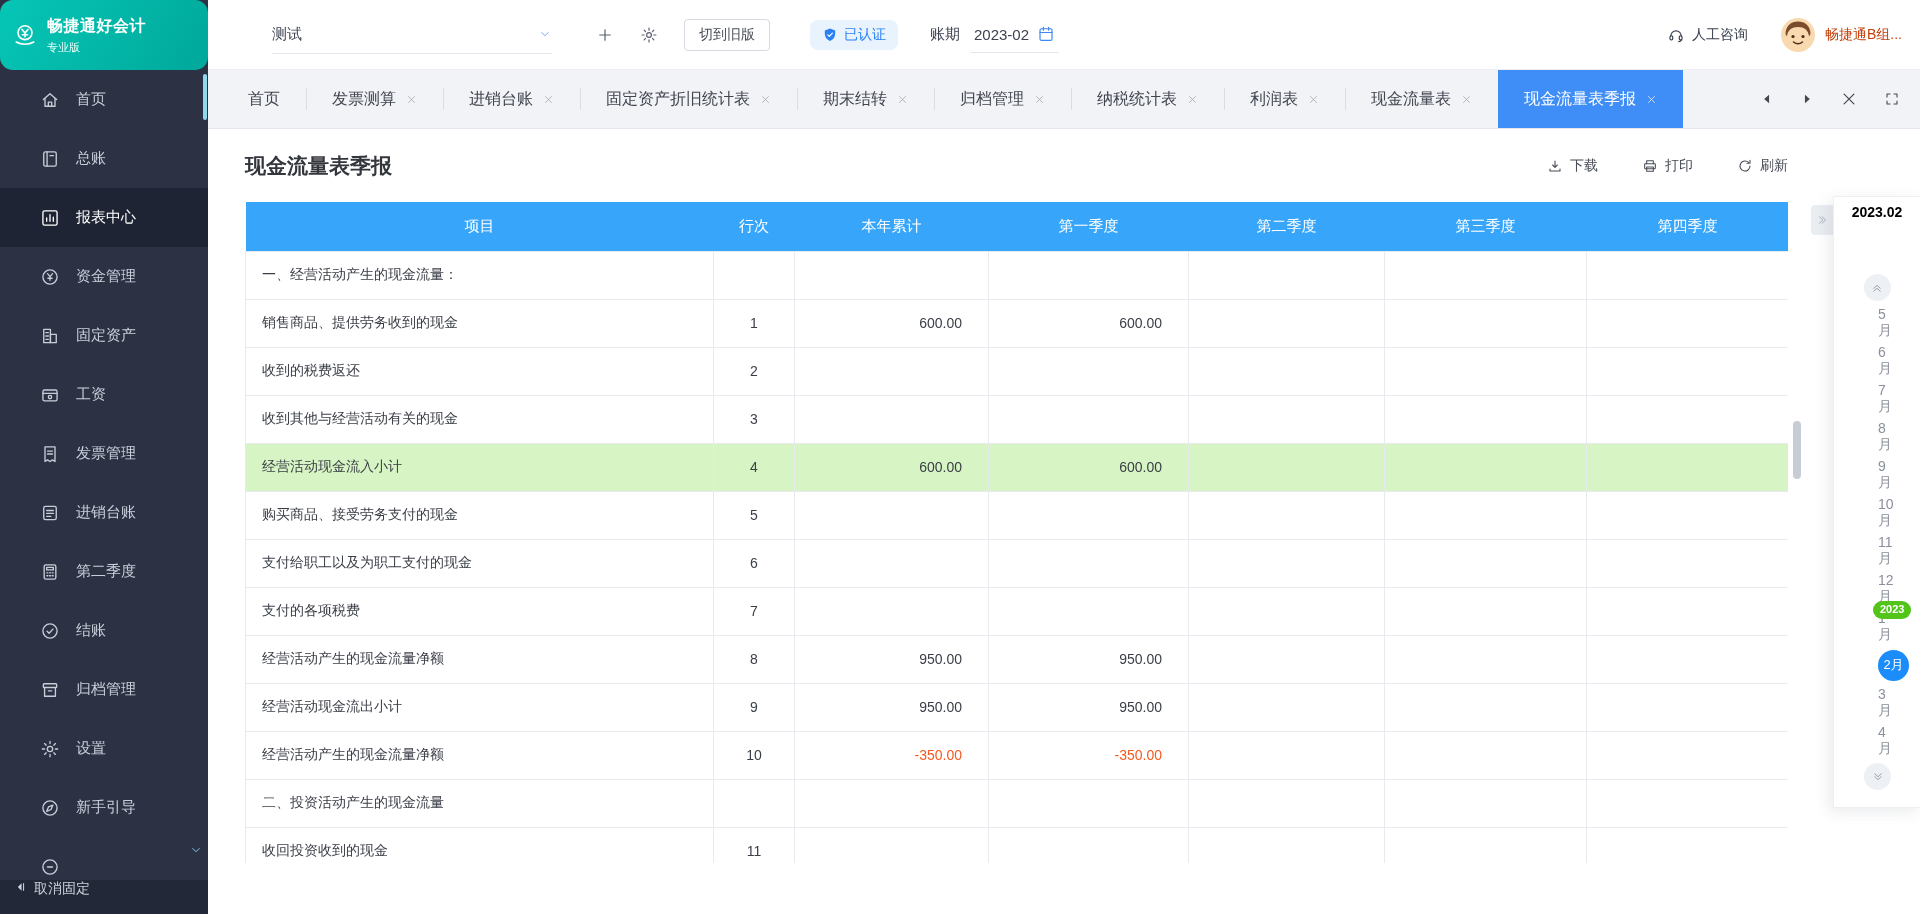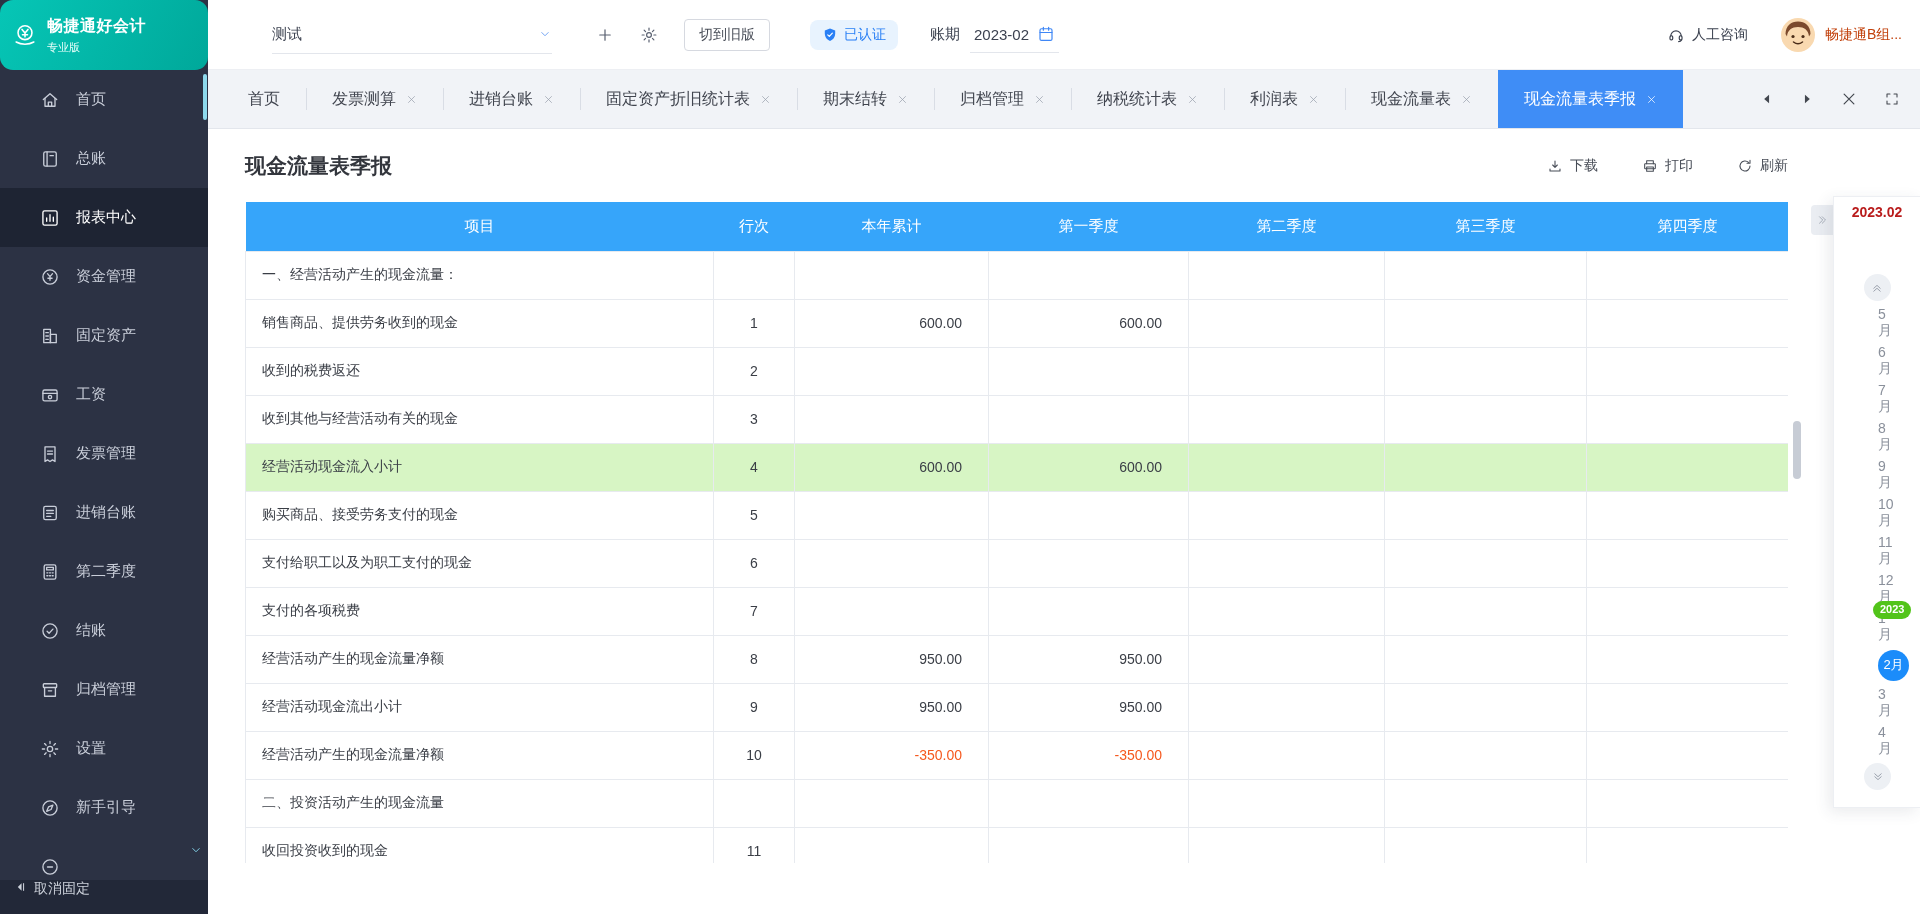--- a/index.html
+++ b/index.html
@@ -73,21 +73,21 @@
   tbody tr.highlight td { background:var(--highlight-green); }
   td.item { padding:0 10px 0 16px; text-align:left; }
   td.line { text-align:center; }
   td.val { text-align:right; padding-right:26px; }
   td.neg { color:var(--negative-orange); }
   .v-thumb { position:absolute; left:1585px; top:292px; width:8px; height:58px; border-radius:4px; background:#c7ccd5; cursor:pointer; }
   .panel-collapse { position:absolute; left:1603px; top:76px; width:22px; height:30px; background:#eaedf2; border-radius:4px 0 0 4px; color:#98a0ac; display:flex; align-items:center; justify-content:center; cursor:pointer; }
 
   
   .month-panel { position:absolute; top:67px; right:0; width:87px; height:612px; background:#fff; border:1px solid #edeff3; border-right:none; box-shadow:-4px 4px 14px rgba(50,60,80,.10); z-index:15; }
-  .mp-current { margin-top:5px; height:20px; line-height:20px; text-align:center; font-size:14px; font-weight:700; color:#b91c1c; }
+  .mp-current { margin-top:5px; height:20px; line-height:20px; text-align:center; font-size:14px; font-weight:700; color:#000000; }
   .mp-nav { width:27px; height:27px; border-radius:50%; background:#edf0f4; color:#959ba7; display:flex; align-items:center; justify-content:center; cursor:pointer; }
   .mp-nav.up { margin:52px auto 0; }
   .mp-nav.down { position:absolute; left:30px; top:566px; }
   .mp-months { position:absolute; top:107px; left:0; right:0; }
   .month-row { height:38px; display:flex; align-items:center; justify-content:flex-end; padding-right:23px; font-size:14px; color:#8a909b; cursor:pointer;padding-left:44px; }
   .month-row.selected { padding-right:11px; }
   .sel-circle { width:31px; height:31px; border-radius:50%; background:var(--selected-month-blue); color:#fff; display:flex; align-items:center; justify-content:center; font-size:13px; }
   .mp-year-badge { position:absolute; left:3px; top:404px; background:var(--year-badge-green); color:#fff; font-size:11px; line-height:1; padding:3px 7px 4px; border-radius:9px; font-weight:600;margin-left:36px; }
 </style>
 </head>

